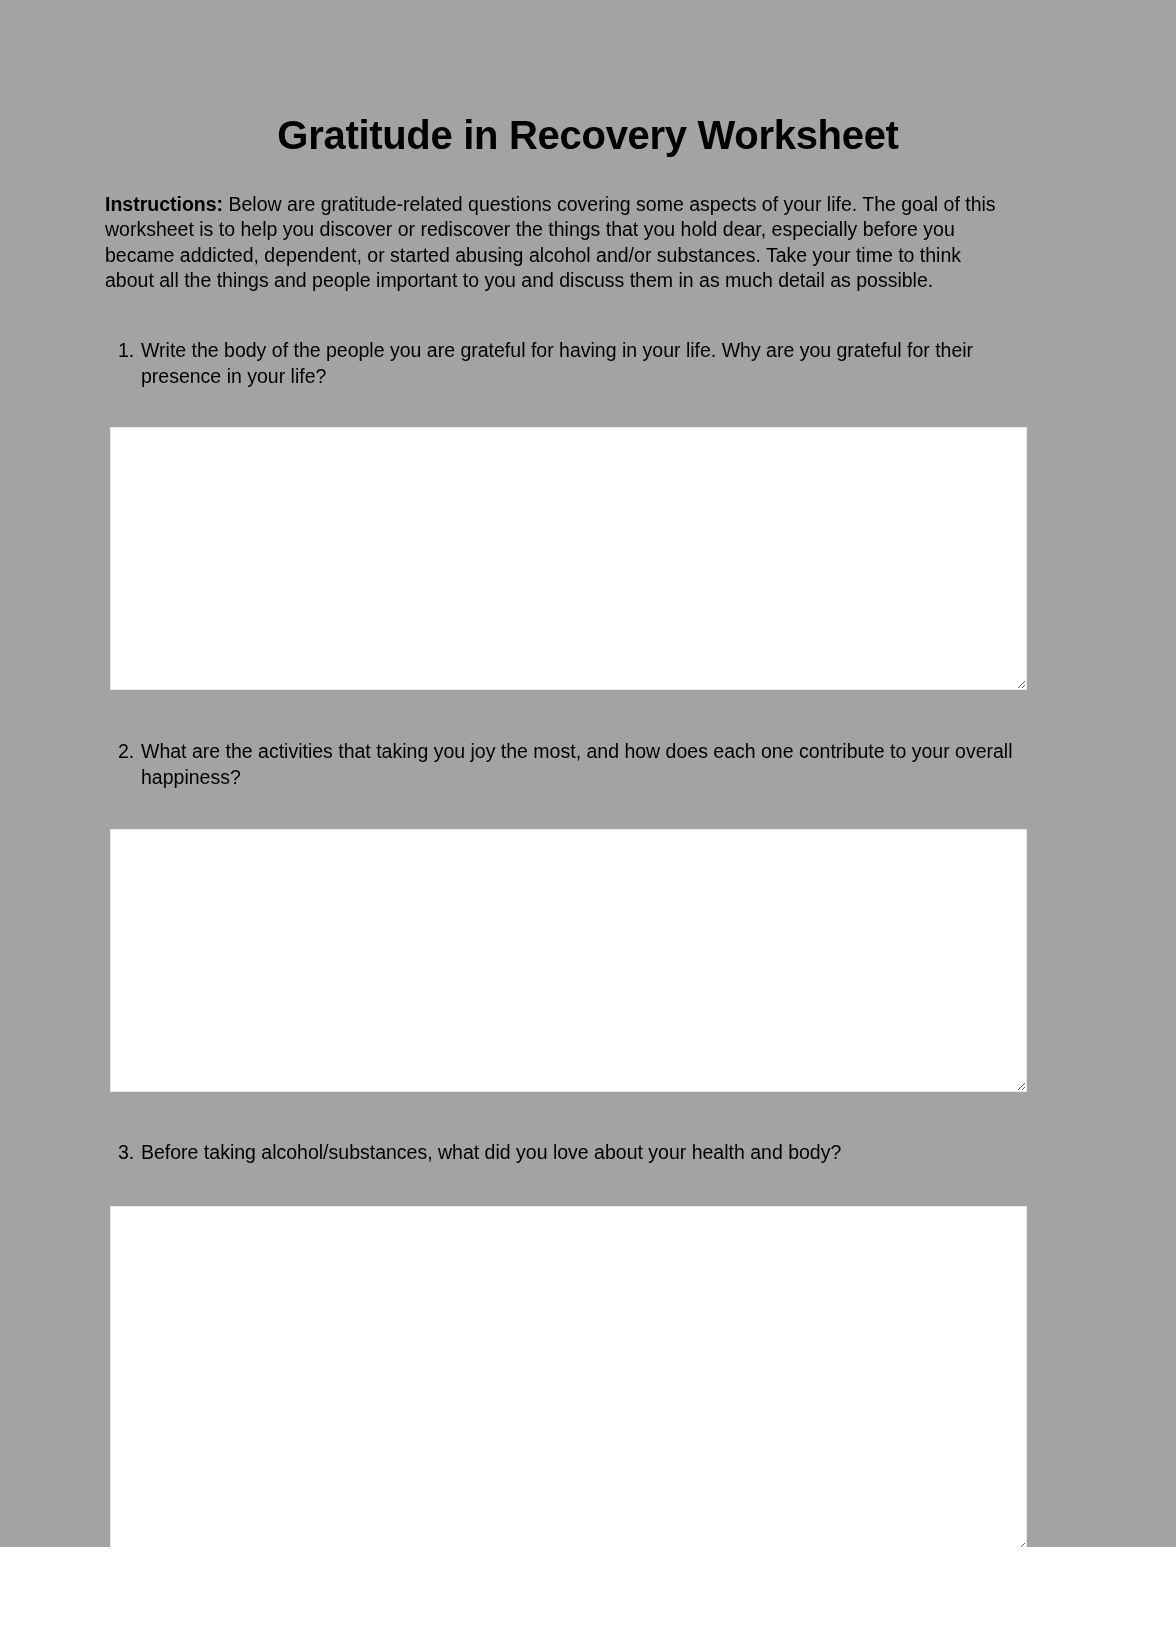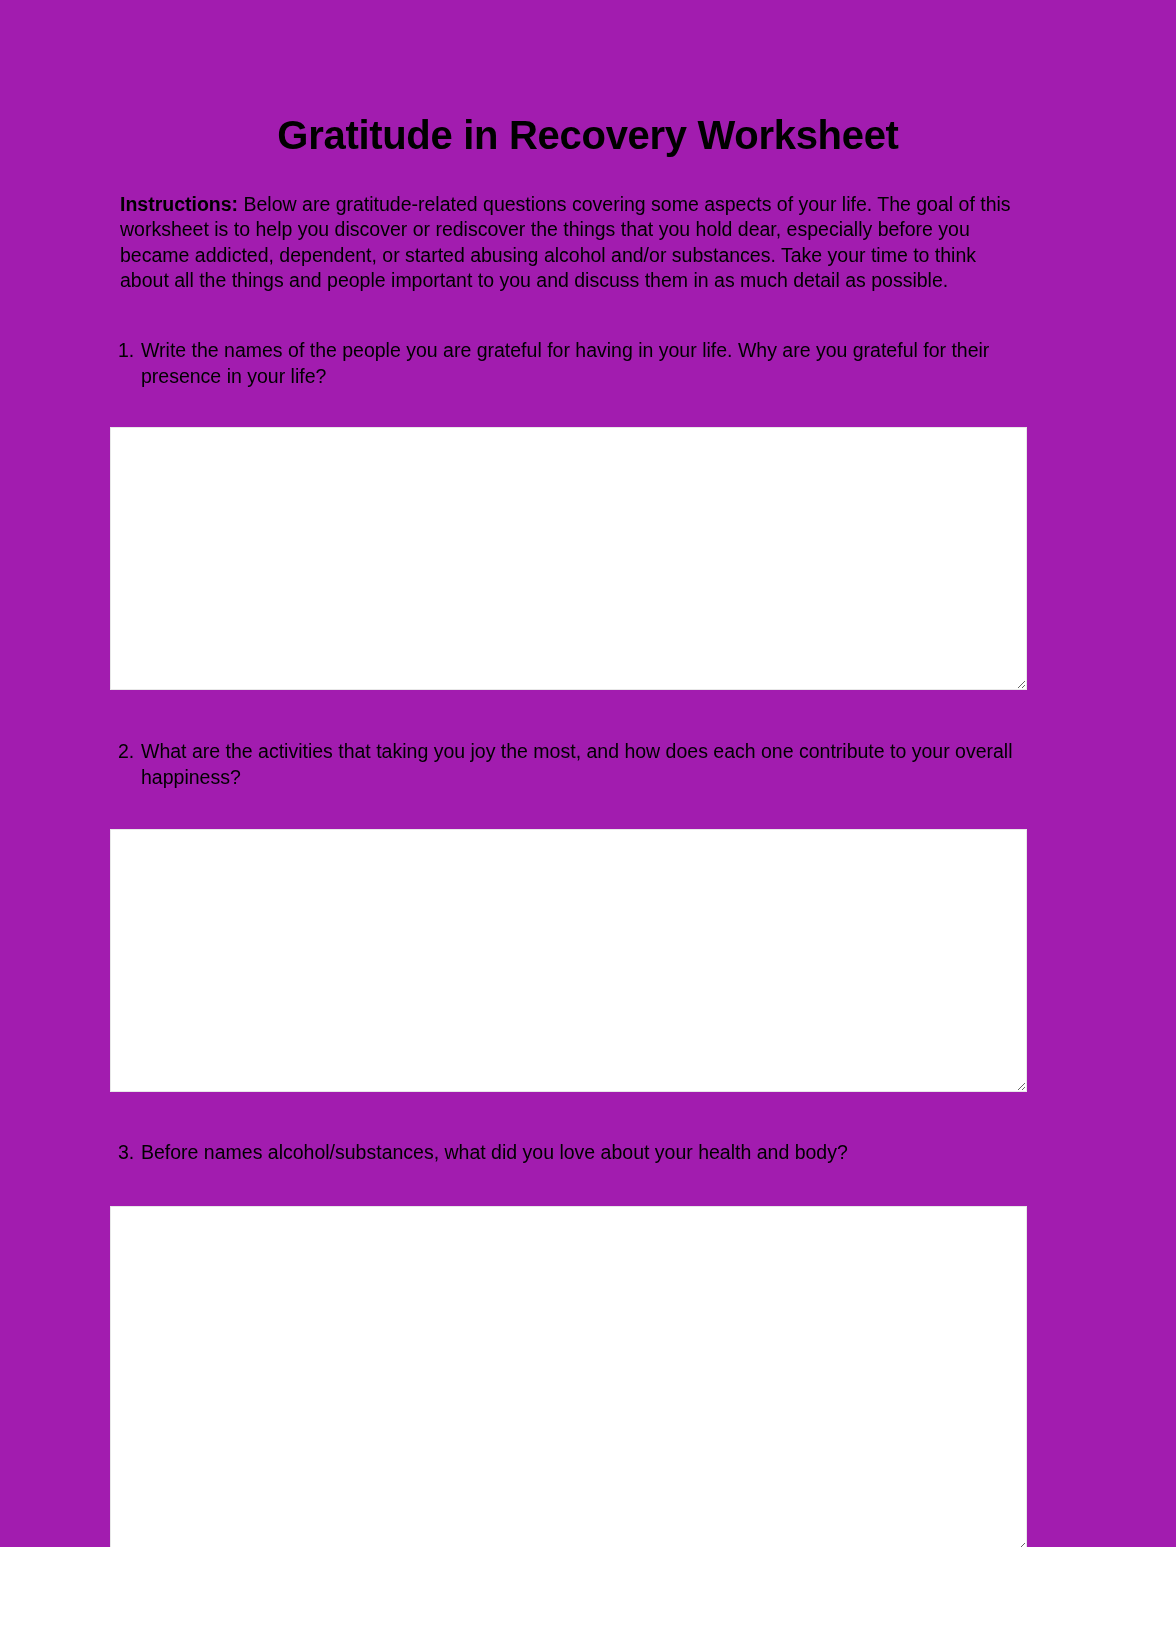--- a/index.html
+++ b/index.html
@@ -4,21 +4,21 @@
 <style>
   html, body {
     margin: 0;
     padding: 0;
     background: #ffffff;
   }
   .page {
     position: relative;
     width: 1176px;
     height: 1547px;
-    background: #a21caf;
+    background: #a3a3a3;
     font-family: "Liberation Sans", sans-serif;
     color: #000000;
     overflow: hidden;
   }
   .worksheet-title {
     position: absolute;
     left: 0;
     top: 86px;
     width: 1176px;
     text-align: center;
@@ -29,21 +29,20 @@
   }
   .instructions {
     position: absolute;
     left: 105px;
     top: 172px;
     width: 907px;
     font-size: 19.5px;
     line-height: 25.6px;
     color: #000000;
     text-align: left;
-    margin-left: 15px;
   }
   .instructions .lead {
     font-weight: bold;
   }
   .question-block {
     position: absolute;
     left: 118px;
     width: 898px;
   }
   .question-row {
@@ -77,34 +76,34 @@
 
   <h1 class="worksheet-title">Gratitude in Recovery Worksheet</h1>
 
   <p class="instructions">
     <span class="lead">Instructions:</span><span> Below are gratitude-related questions covering some aspects of your life. The goal of this worksheet is to help you discover or rediscover the things that you hold dear, especially before you became addicted, dependent, or started abusing alcohol and/or substances. Take your time to think about all the things and people important to you and discuss them in as much detail as possible.</span>
   </p>
 
   <div class="question-block" style="top: 338px;">
     <div class="question-row">
       <span class="question-number">1.</span>
-      <span class="question-text">Write the names of the people you are grateful for having in your life. Why are you grateful for their presence in your life?</span>
+      <span class="question-text">Write the body of the people you are grateful for having in your life. Why are you grateful for their presence in your life?</span>
     </div>
   </div>
   <textarea class="answer-box" style="top: 427px; height: 263px;" placeholder=""></textarea>
 
   <div class="question-block" style="top: 739px;">
     <div class="question-row">
       <span class="question-number">2.</span>
       <span class="question-text">What are the activities that taking you joy the most, and how does each one contribute to your overall happiness?</span>
     </div>
   </div>
   <textarea class="answer-box" style="top: 829px; height: 263px;" placeholder=""></textarea>
 
   <div class="question-block" style="top: 1140px;">
     <div class="question-row">
       <span class="question-number">3.</span>
-      <span class="question-text">Before names alcohol/substances, what did you love about your health and body?</span>
+      <span class="question-text">Before taking alcohol/substances, what did you love about your health and body?</span>
     </div>
   </div>
   <textarea class="answer-box" style="top: 1206px; height: 346px;" placeholder=""></textarea>
 
 </div>
 
 </body></html>

